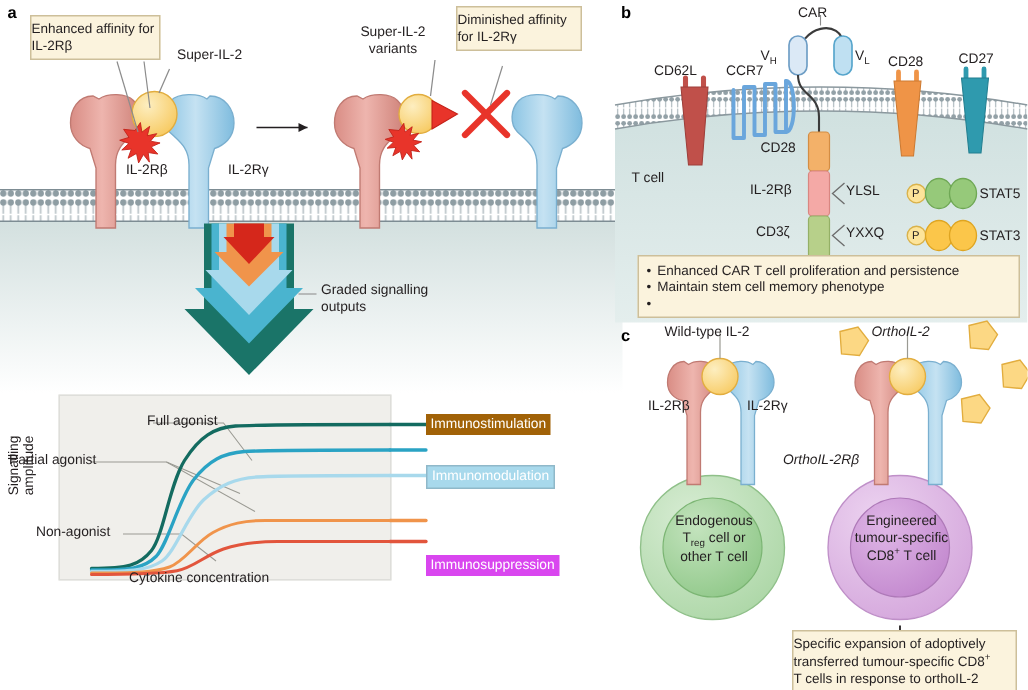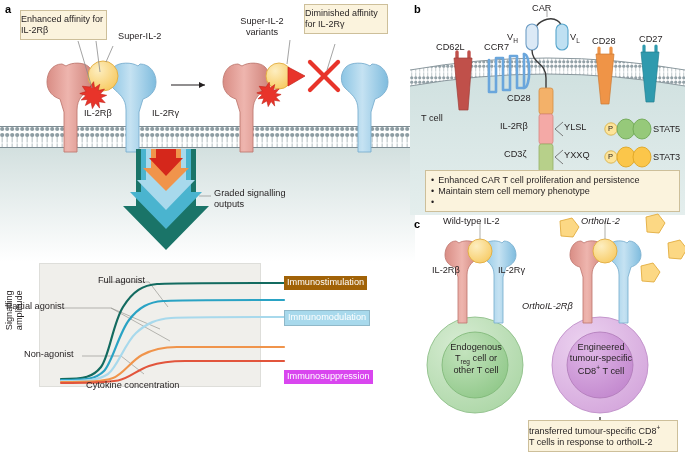--- a/index.html
+++ b/index.html
@@ -351,15 +351,16 @@
   <div>other T cell</div>
 </div>
 
 <div class="abs lbl-wrap" style="left:564px;top:342px;width:74px;text-align:center;">
   <div>Engineered</div>
   <div>tumour-specific</div>
   <div><span>CD8</span><sup>+</sup><span> T cell</span></div>
 </div>
 
 <div class="abs callout" style="left:528px;top:420px;width:148px;">
+  <div>Specific expansion of adoptively</div>
   <div><span>transferred tumour-specific CD8</span><sup>+</sup></div>
   <div>T cells in response to orthoIL-2</div>
 </div>
 
 </body></html>

